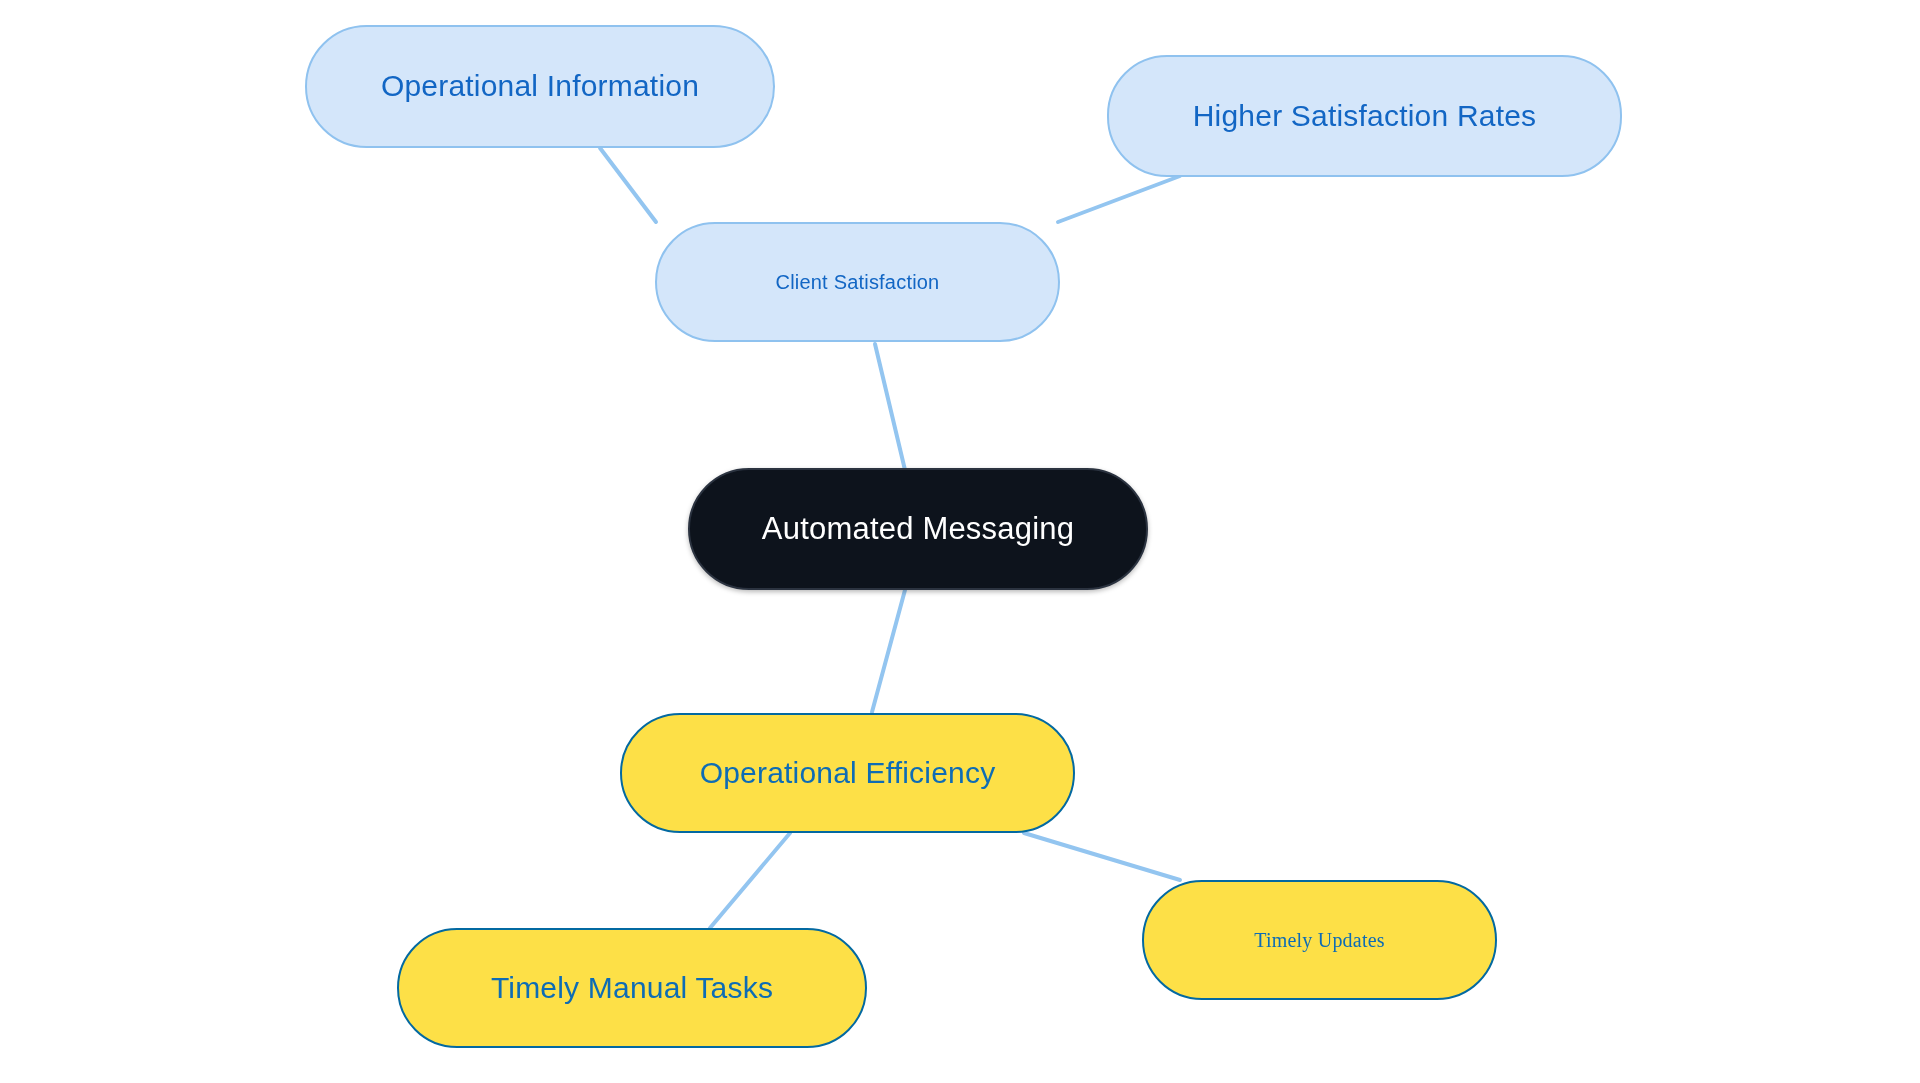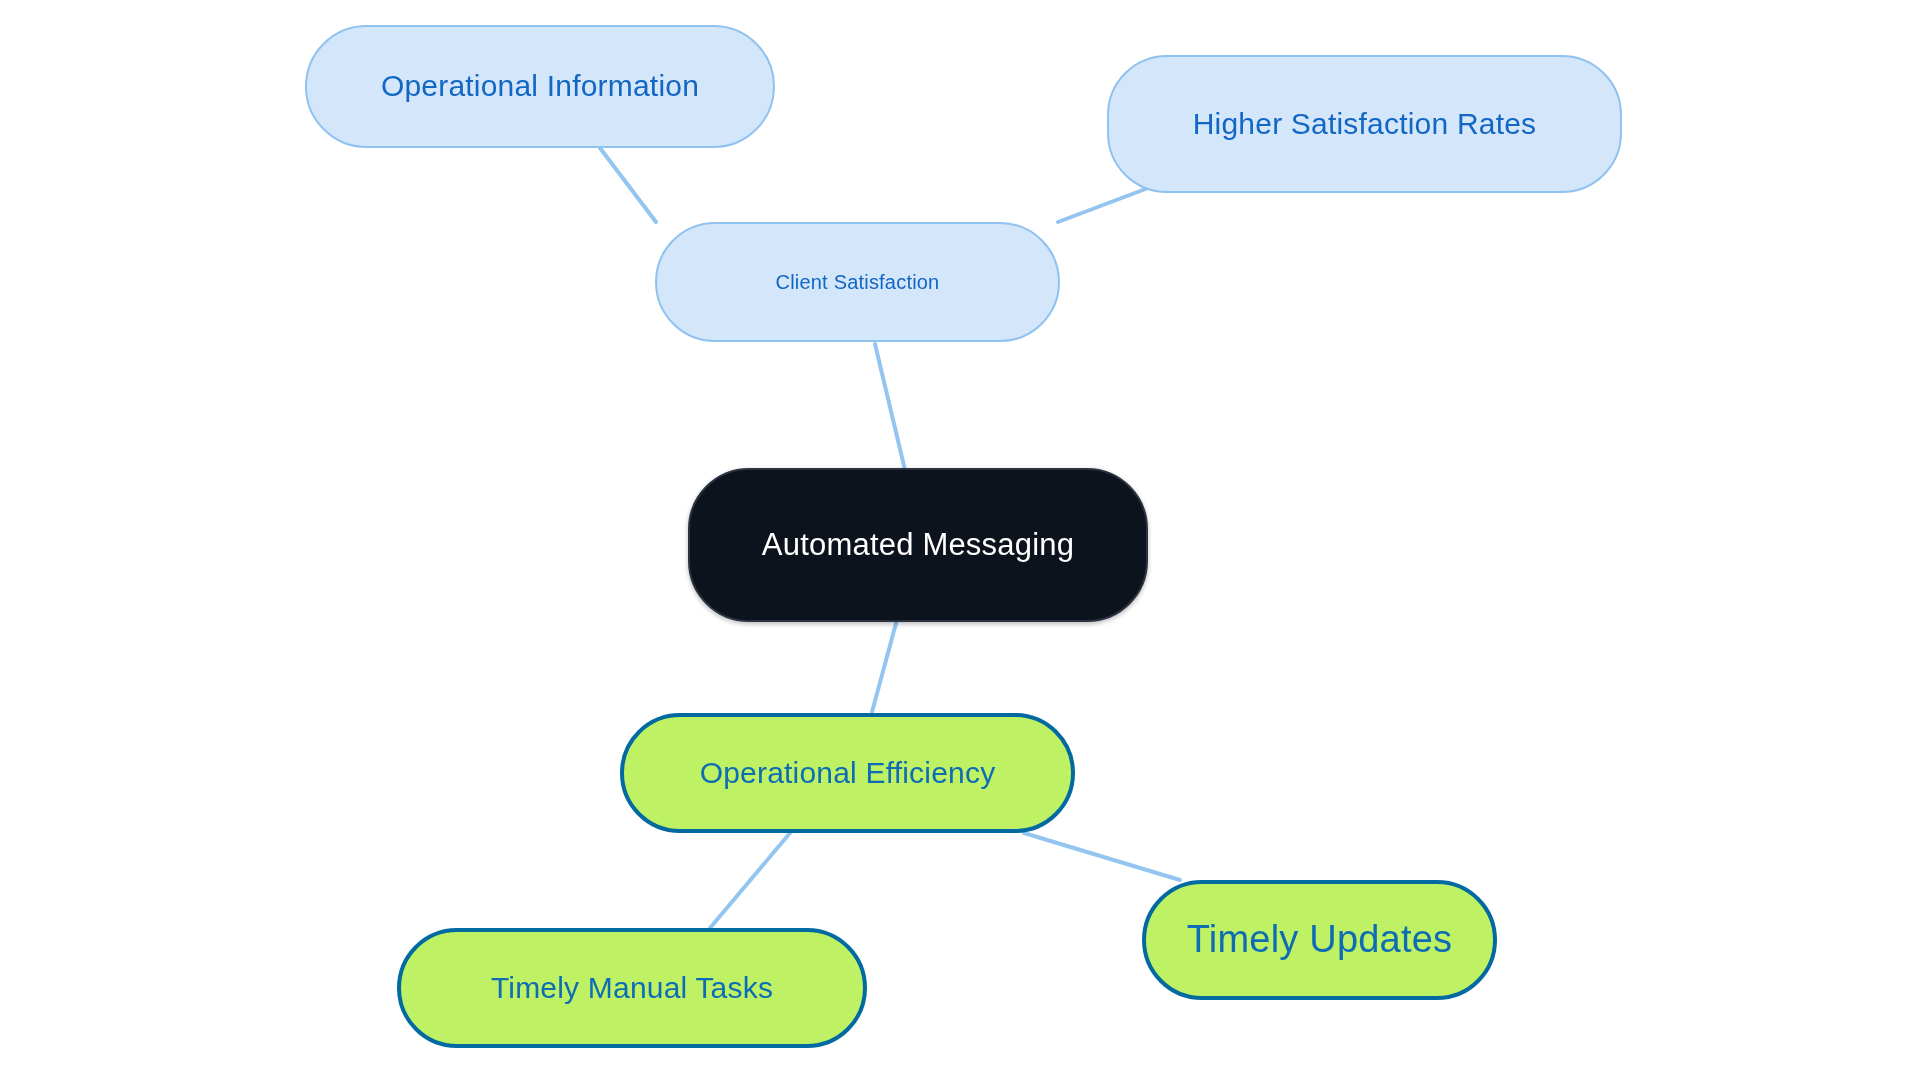--- a/index.html
+++ b/index.html
@@ -42,22 +42,22 @@
   .node-label {
     display: block;
     padding: 0 14px;
   }
   .node.branch-light {
     background: #d4e6fa;
     border: 2px solid #8fc2ef;
     color: #1266c4;
   }
   .node.branch-bright {
-    background: #bef264;
-    border: 4px solid #0369a1;
+    background: #fde047;
+    border: 2px solid #0369a1;
     color: #0e6cb5;
   }
   .node.root {
     background: #0d131c;
     border: 2px solid #2b3340;
     color: #ffffff;
     box-shadow: 0 2px 5px rgba(0,0,0,0.28);
   }
 </style>
 </head>
@@ -66,35 +66,35 @@
 <div id="canvas">
   <svg id="edge-layer" viewBox="0 0 1920 1083">
       <line x1="905" y1="470" x2="875" y2="344" stroke="#93c5f0" stroke-width="4" stroke-linecap="round"></line>
       <line x1="905" y1="590" x2="872" y2="712" stroke="#93c5f0" stroke-width="4" stroke-linecap="round"></line>
       <line x1="656" y1="222" x2="600" y2="148" stroke="#93c5f0" stroke-width="4" stroke-linecap="round"></line>
       <line x1="1058" y1="222" x2="1180" y2="176" stroke="#93c5f0" stroke-width="4" stroke-linecap="round"></line>
       <line x1="790" y1="833" x2="710" y2="928" stroke="#93c5f0" stroke-width="4" stroke-linecap="round"></line>
       <line x1="1024" y1="833" x2="1180" y2="880" stroke="#93c5f0" stroke-width="4" stroke-linecap="round"></line>
     </svg>
   <div id="node-layer">
-      <div class="node root" style="left: 688px; top: 468px; width: 460px; height: 154px; font-size: 31px; border-radius: 61px;">
+      <div class="node root" style="left: 688px; top: 468px; width: 460px; height: 122px; font-size: 31px; border-radius: 61px;">
         <span class="node-label">Automated Messaging</span>
       </div>
       <div class="node branch-light" style="left: 655px; top: 222px; width: 405px; height: 120px; font-size: 20px; border-radius: 60px;">
         <span class="node-label">Client Satisfaction</span>
       </div>
       <div class="node branch-bright" style="left: 620px; top: 713px; width: 455px; height: 120px; font-size: 30px; border-radius: 60px;">
         <span class="node-label">Operational Efficiency</span>
       </div>
       <div class="node branch-light" style="left: 305px; top: 25px; width: 470px; height: 123px; font-size: 30px; border-radius: 62px;">
         <span class="node-label">Operational Information</span>
       </div>
-      <div class="node branch-light" style="left: 1107px; top: 55px; width: 515px; height: 138px; font-size: 30px; border-radius: 60px;">
+      <div class="node branch-light" style="left: 1107px; top: 55px; width: 515px; height: 122px; font-size: 30px; border-radius: 60px;">
         <span class="node-label">Higher Satisfaction Rates</span>
       </div>
       <div class="node branch-bright" style="left: 397px; top: 928px; width: 470px; height: 120px; font-size: 30px; border-radius: 60px;">
         <span class="node-label">Timely Manual Tasks</span>
       </div>
-      <div class="node branch-bright" style="left: 1142px; top: 880px; width: 355px; height: 120px; font-size: 38px; border-radius: 60px;">
+      <div class="node branch-bright" style="left: 1142px; top: 880px; width: 355px; height: 120px; font-size: 20px; border-radius: 60px; font-family: Liberation Serif, serif;">
         <span class="node-label">Timely Updates</span>
       </div>
     </div>
 </div>
 
 </body></html>

